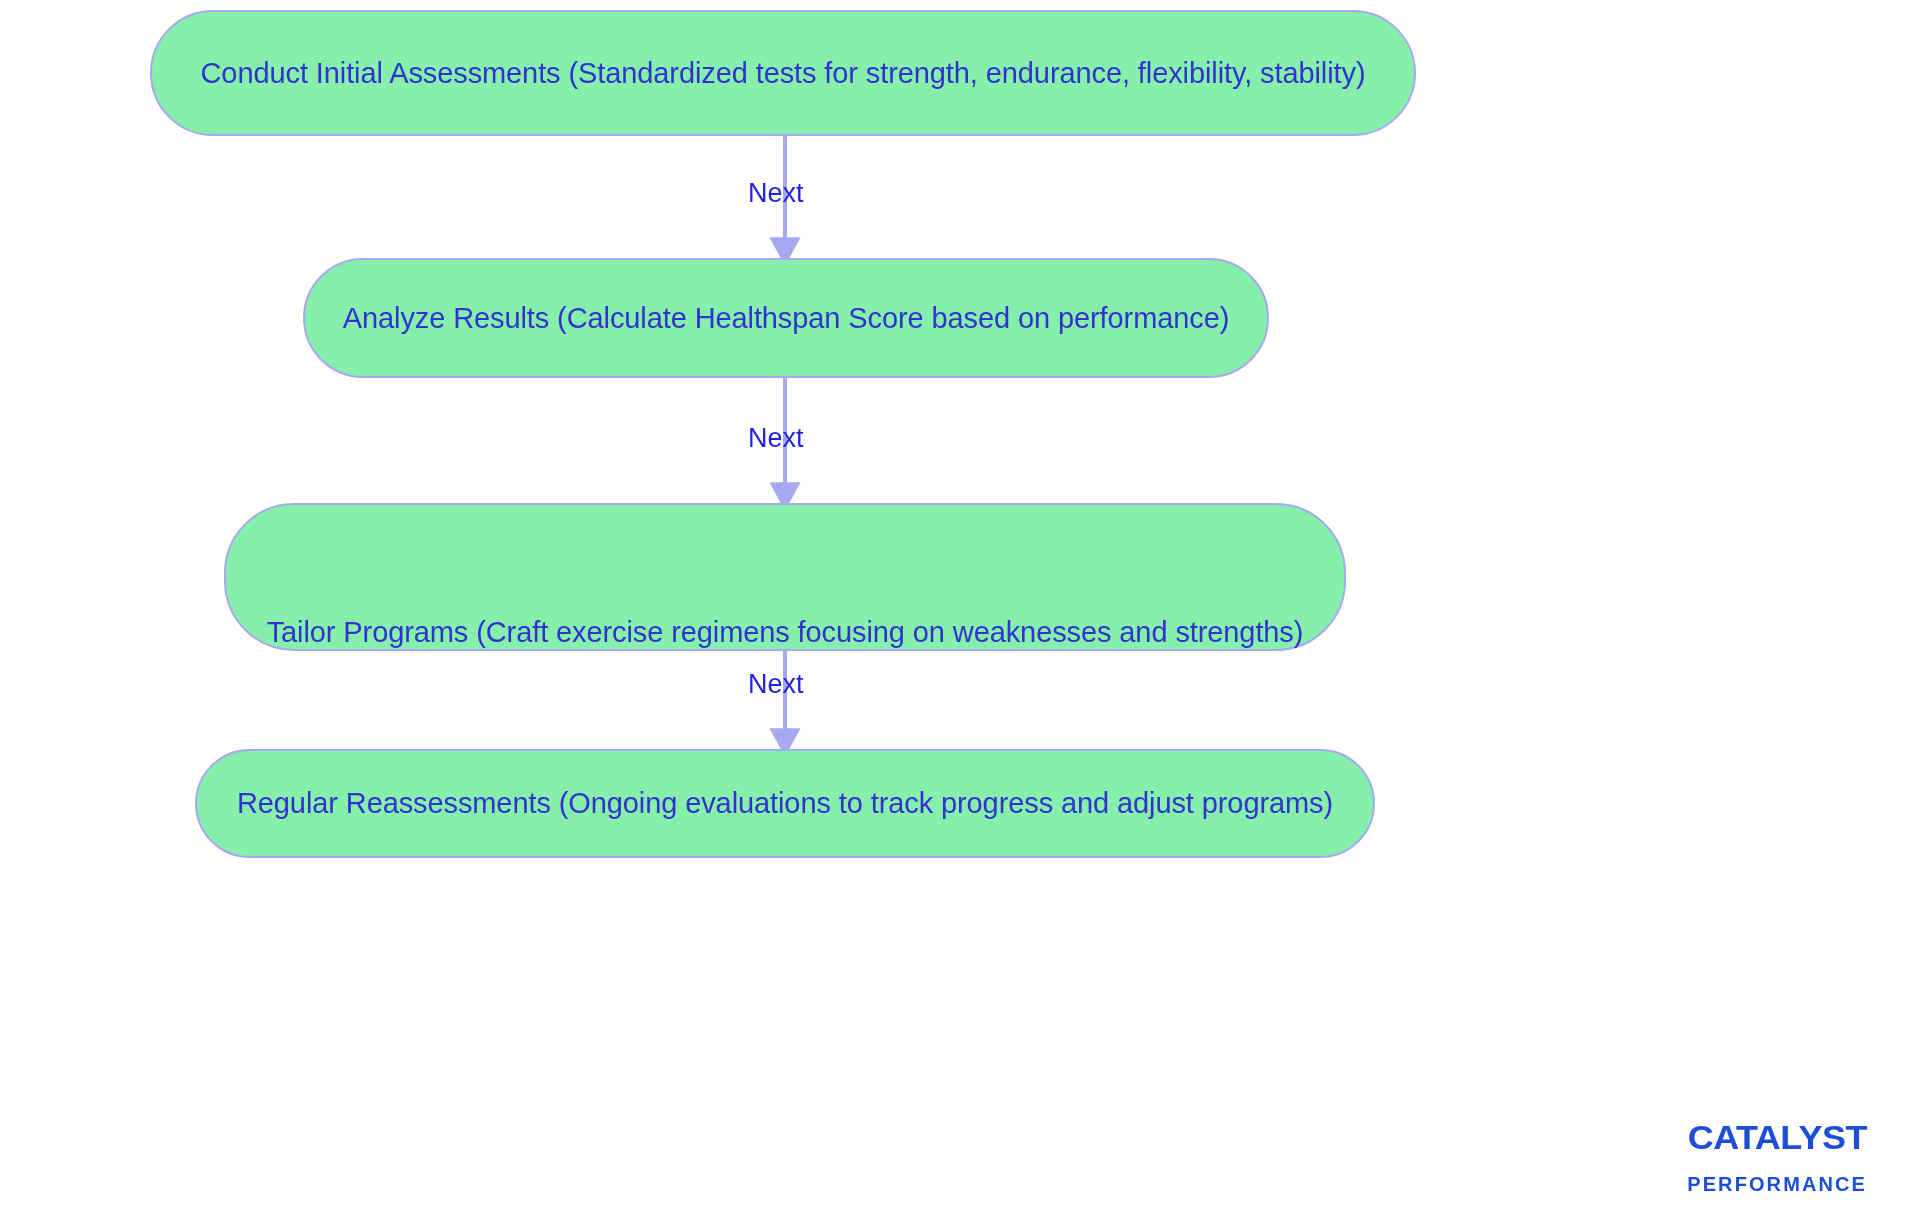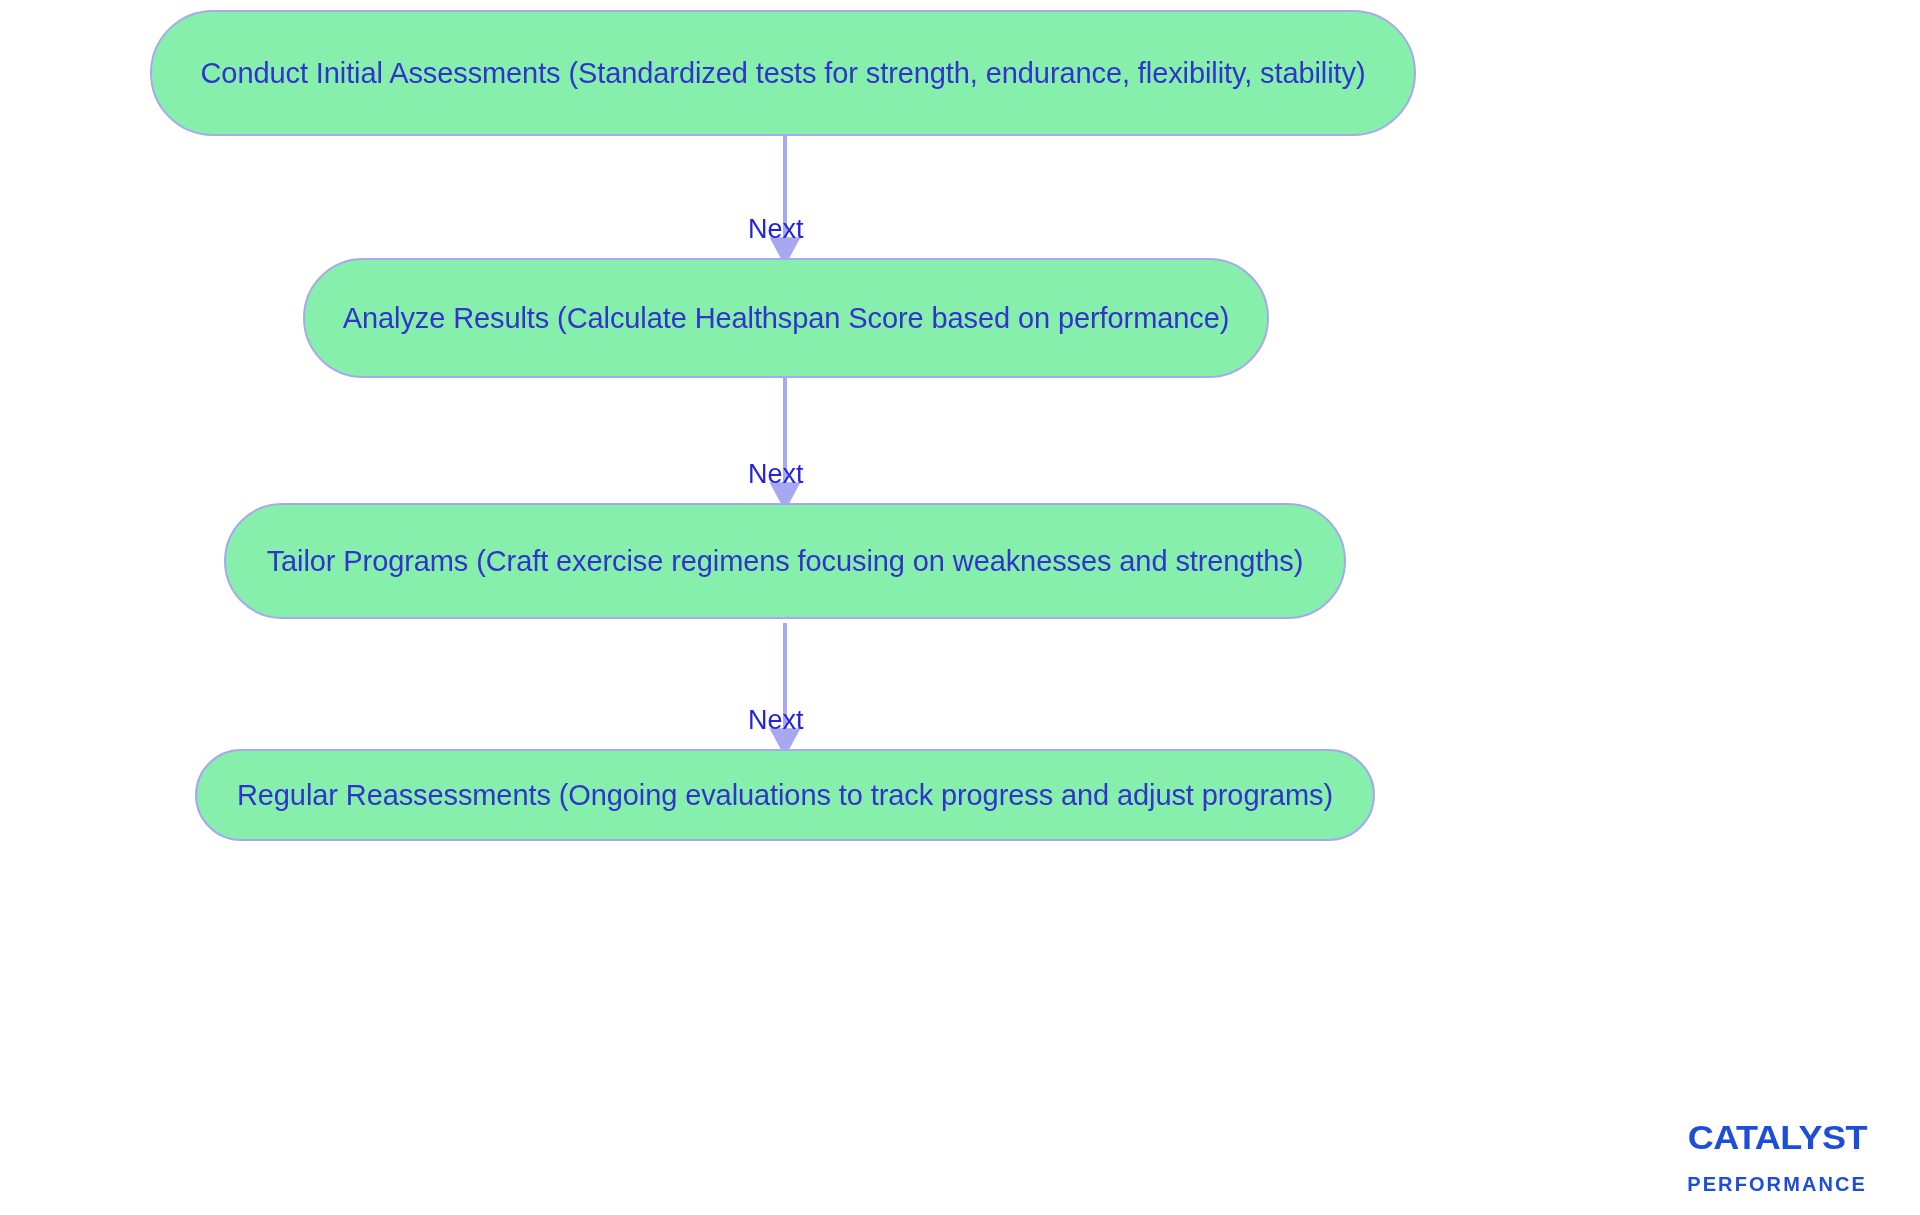--- a/index.html
+++ b/index.html
@@ -30,30 +30,29 @@
     align-items: center;
     justify-content: center;
     color: #3232cf;
     font-size: 29px;
     font-weight: 400;
     letter-spacing: -0.1px;
     white-space: nowrap;
   }
   #node-1 { left: 150px;  top: 10px;   width: 1266px; height: 126px; }
   #node-2 { left: 303px;  top: 258px;  width: 966px;  height: 120px; align-items: center; }
-  #node-3 { left: 224px;  top: 503px;  width: 1122px; height: 116px; }
-  #node-4 { left: 195px;  top: 749px;  width: 1180px; height: 92px; text-align: center; }
+  #node-3 { left: 224px;  top: 503px;  width: 1122px; height: 148px; align-items: flex-end; }
+  #node-4 { left: 195px;  top: 749px;  width: 1180px; height: 109px; text-align: center; }
 
   .edge-label {
     position: absolute;
     color: #2323e0;
     font-size: 27px;
     font-family: "Liberation Sans", sans-serif;
     white-space: nowrap;
-    margin-top: 36px;
   }
   #edge-label-1 { left: 748px; top: 178px; }
   #edge-label-2 { left: 748px; top: 423px; }
   #edge-label-3 { left: 748px; top: 669px; }
 
   #brand-logo {
     position: absolute;
     left: 1637px;
     top: 1120px;
     width: 230px;

